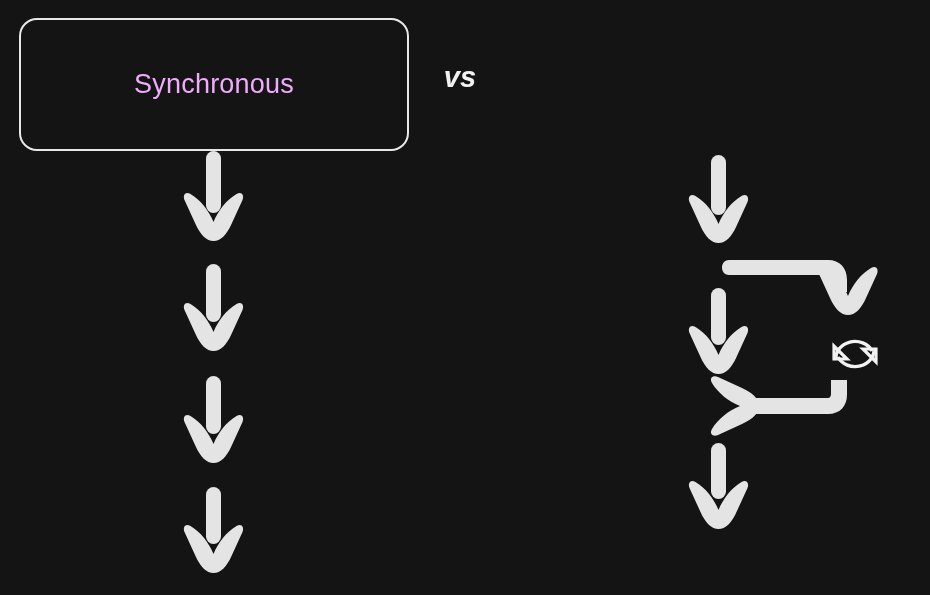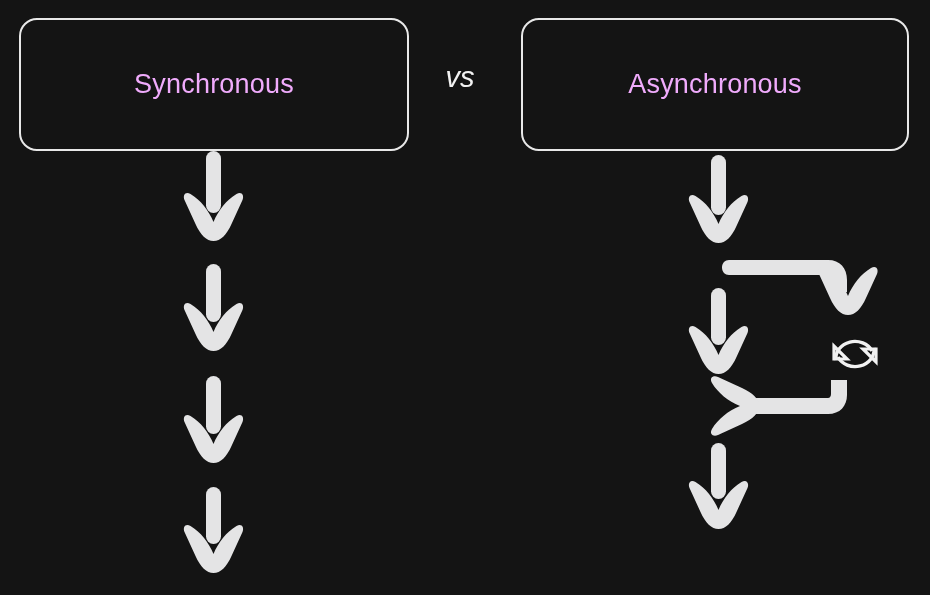--- a/index.html
+++ b/index.html
@@ -39,21 +39,21 @@
   #box-sync  { left: 19px;  top: 18px; width: 390px; height: 133px; }
   #box-async { left: 521px; top: 18px; width: 388px; height: 133px; }
   #vs-label {
     position: absolute;
     left: 424px;
     top: 63px;
     width: 72px;
     text-align: center;
     color: #f2f2f2;
     font-size: 29px;
-    font-weight: normal;
+    font-weight: bold;
     font-style: italic;
     line-height: 1;
   }
   .arrow-layer {
     position: absolute;
     left: 0;
     top: 0;
     width: 930px;
     height: 595px;
     pointer-events: none;
@@ -70,23 +70,20 @@
 <body>
 
 <div id="canvas">
 
   <div class="node-box" id="box-sync">
     <span class="node-label">Synchronous</span>
   </div>
 
   <div id="vs-label">vs</div>
 
-  <div class="node-box" id="box-async">
-    <span class="node-label">Asynchronous</span>
-  </div>
 
   <svg class="arrow-layer" viewBox="0 0 930 595">
     <defs>
 
       <g id="head-down">
         <path d="M 0,34 C -5,22 -13,12 -23,6 C -28,3 -31,7 -29,12
                  L -18,36 C -13,47 -7,53 0,53 C 7,53 13,47 18,36
                  L 29,12 C 31,7 28,3 23,6 C 13,12 5,22 0,34 Z"></path>
       </g>
       <g id="head-left">

